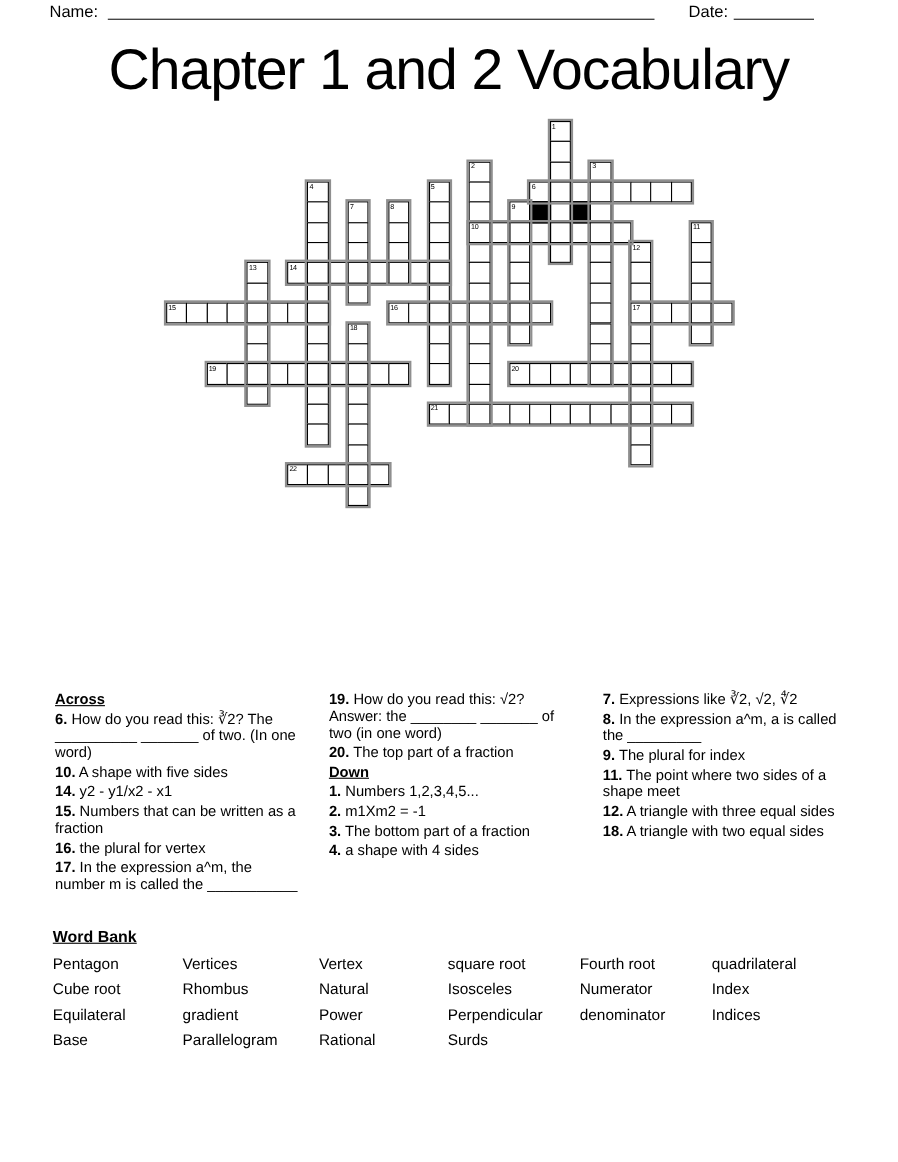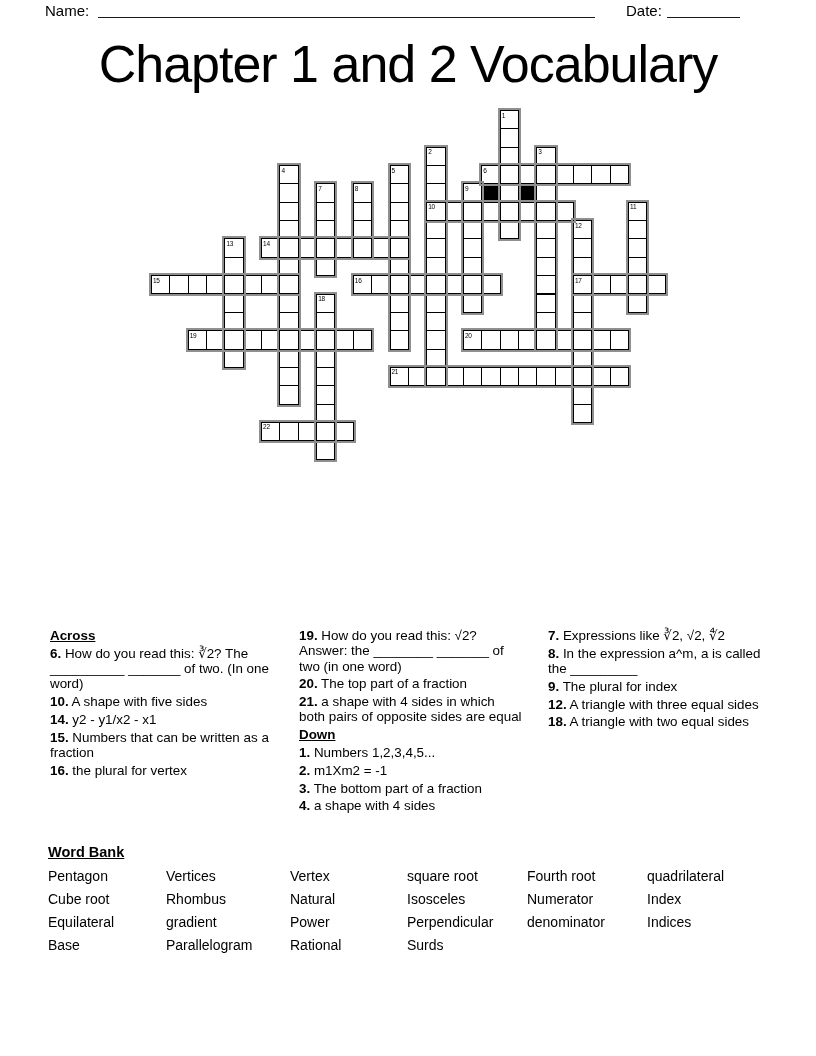--- a/index.html
+++ b/index.html
@@ -309,35 +309,36 @@
   </div>
 
 <div id="clues">
     <div class="clue-col">
       <p class="clue-header">Across</p>
       <p class="clue"><span class="clue-num">6.</span><span> How do you read this: ∛2? The __________ _______ of two. (In one word)</span></p>
       <p class="clue"><span class="clue-num">10.</span><span> A shape with five sides</span></p>
       <p class="clue"><span class="clue-num">14.</span><span> y2 - y1/x2 - x1</span></p>
       <p class="clue"><span class="clue-num">15.</span><span> Numbers that can be written as a fraction</span></p>
       <p class="clue"><span class="clue-num">16.</span><span> the plural for vertex</span></p>
+      <p class="clue"><span class="clue-num">17.</span><span> In the expression a^m, the number m is called the ___________</span></p>
     </div>
     <div class="clue-col">
       <p class="clue"><span class="clue-num">19.</span><span> How do you read this: √2? Answer: the ________ _______ of two (in one word)</span></p>
       <p class="clue"><span class="clue-num">20.</span><span> The top part of a fraction</span></p>
-      <p class="clue"><span class="clue-num">21.</span><span> a shape with 4 sides in which both pairs of opposite sides are equal</span></p>
       <p class="clue-header">Down</p>
       <p class="clue"><span class="clue-num">1.</span><span> Numbers 1,2,3,4,5...</span></p>
       <p class="clue"><span class="clue-num">2.</span><span> m1Xm2 = -1</span></p>
       <p class="clue"><span class="clue-num">3.</span><span> The bottom part of a fraction</span></p>
       <p class="clue"><span class="clue-num">4.</span><span> a shape with 4 sides</span></p>
     </div>
     <div class="clue-col">
       <p class="clue"><span class="clue-num">7.</span><span> Expressions like ∛2, √2, ∜2</span></p>
       <p class="clue"><span class="clue-num">8.</span><span> In the expression a^m, a is called the _________</span></p>
       <p class="clue"><span class="clue-num">9.</span><span> The plural for index</span></p>
+      <p class="clue"><span class="clue-num">11.</span><span> The point where two sides of a shape meet</span></p>
       <p class="clue"><span class="clue-num">12.</span><span> A triangle with three equal sides</span></p>
       <p class="clue"><span class="clue-num">18.</span><span> A triangle with two equal sides</span></p>
     </div>
   </div>
 
 <div id="word-bank">
   <div id="word-bank-label">Word Bank</div>
   <div id="word-bank-grid">
       <div class="wb-word">Pentagon</div>
       <div class="wb-word">Vertices</div>

